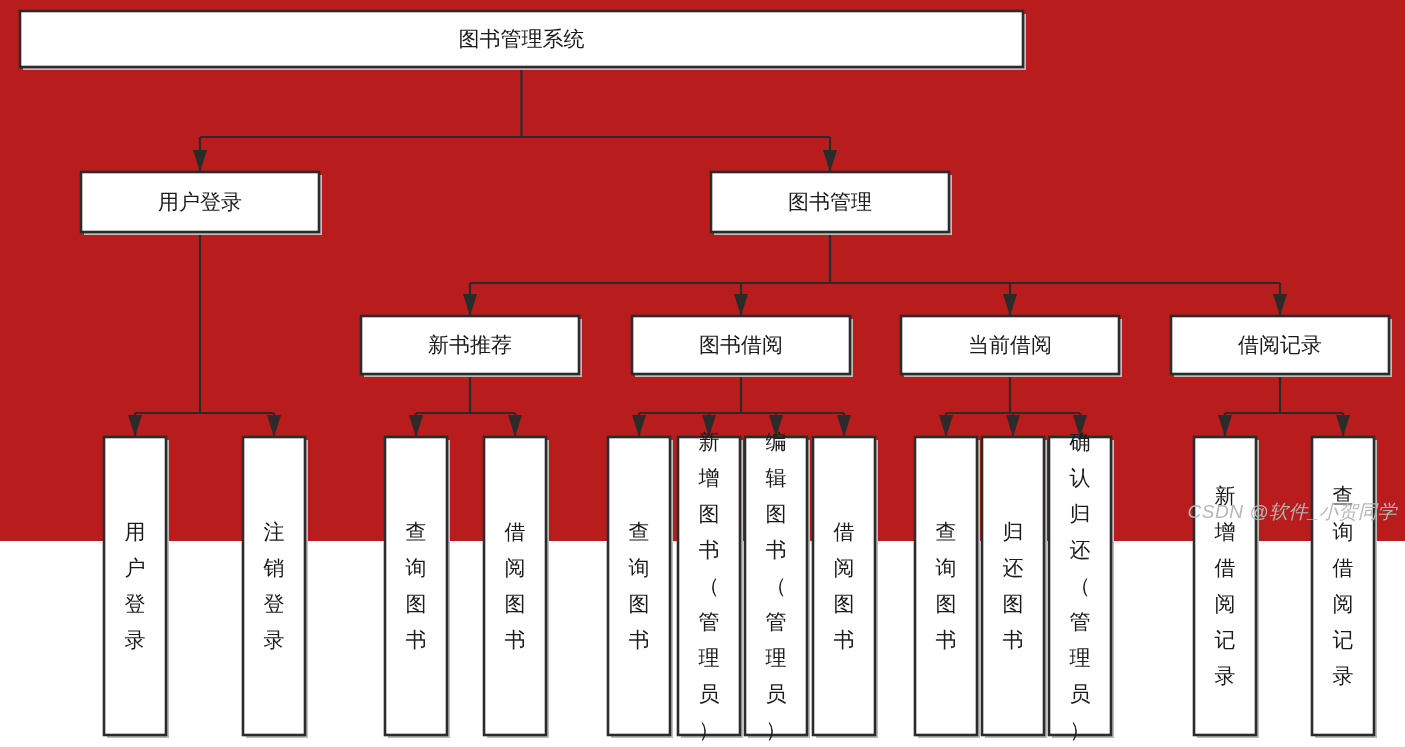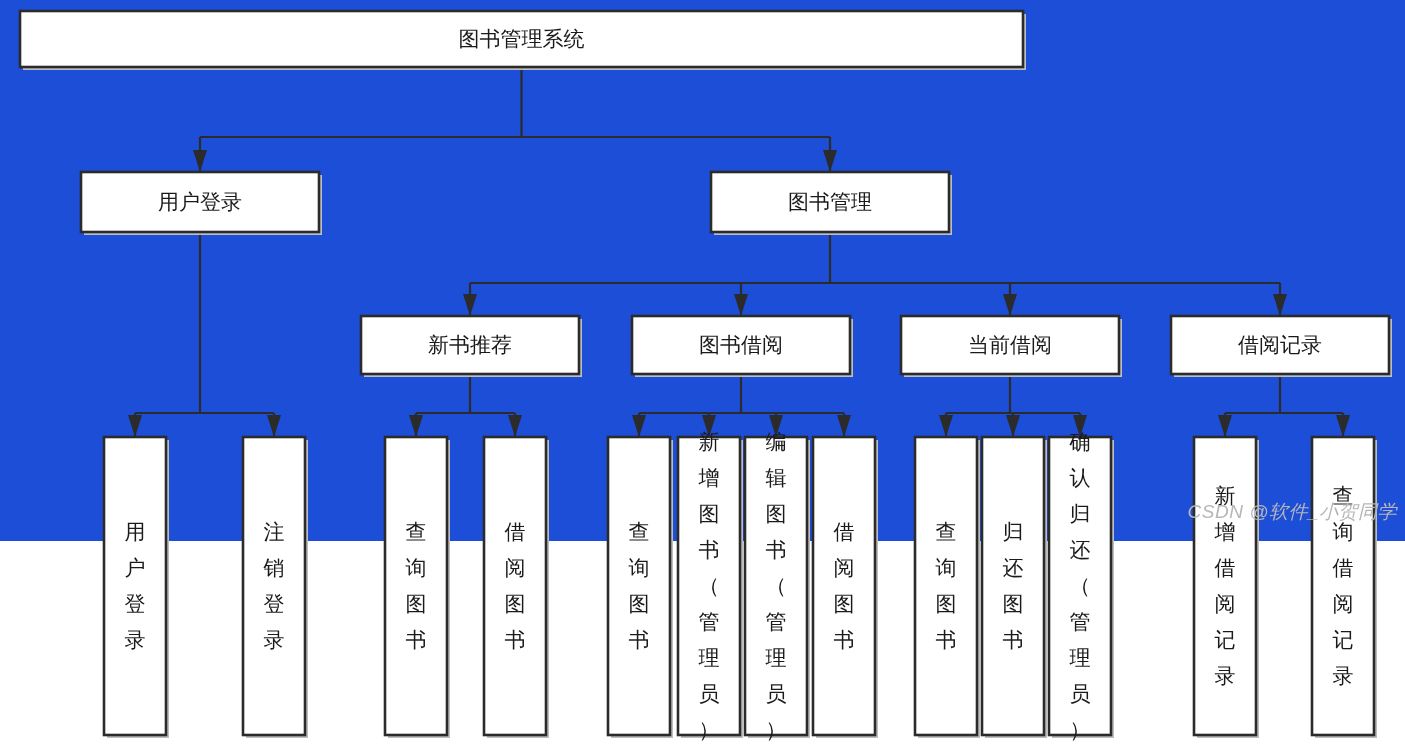--- a/index.html
+++ b/index.html
@@ -1,20 +1,20 @@
 <!DOCTYPE html>
 <html><head>
 <meta charset="utf-8">
 <style>
   html,body{margin:0;padding:0;background:#ffffff;}
   body{
     font-family:"Liberation Sans","DejaVu Sans",sans-serif;
     width:1405px;height:747px;overflow:hidden;
   }
-  #stage{position:relative;width:1405px;height:541px;background:#1d4ed8;}
+  #stage{position:relative;width:1405px;height:541px;background:#b91c1c;}
   svg#diagram{position:absolute;left:0;top:0;width:1405px;height:747px;display:block;}
   .node-box{fill:#ffffff;stroke:#2b2b2b;stroke-width:2.6;}
   .node-shadow{fill:#bdbdbd;}
   .edge{stroke:#2b2b2b;stroke-width:2.2;fill:none;}
   .arrow-head{fill:#2b2b2b;stroke:none;}
   .node-label{
     font-family:"Liberation Sans","DejaVu Sans",sans-serif;
     fill:#1a1a1a;font-size:21px;text-anchor:middle;dominant-baseline:middle;
   }
   .leaf-label{

